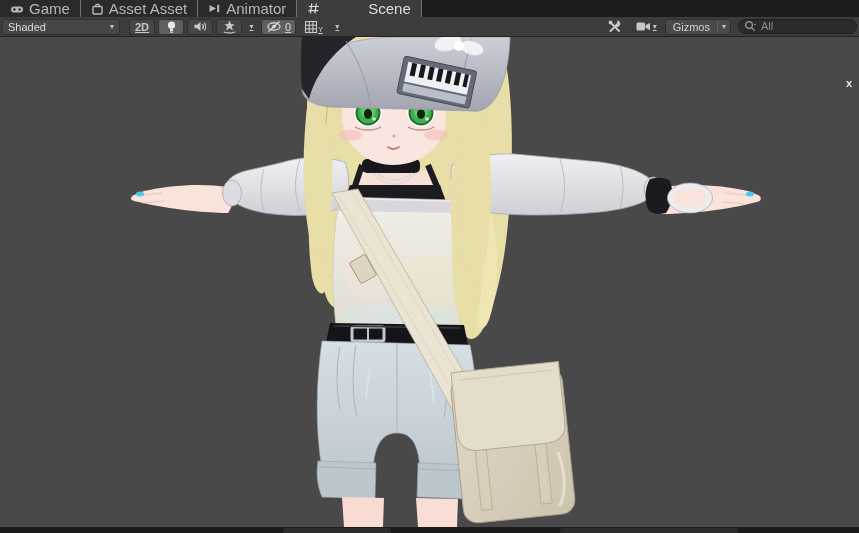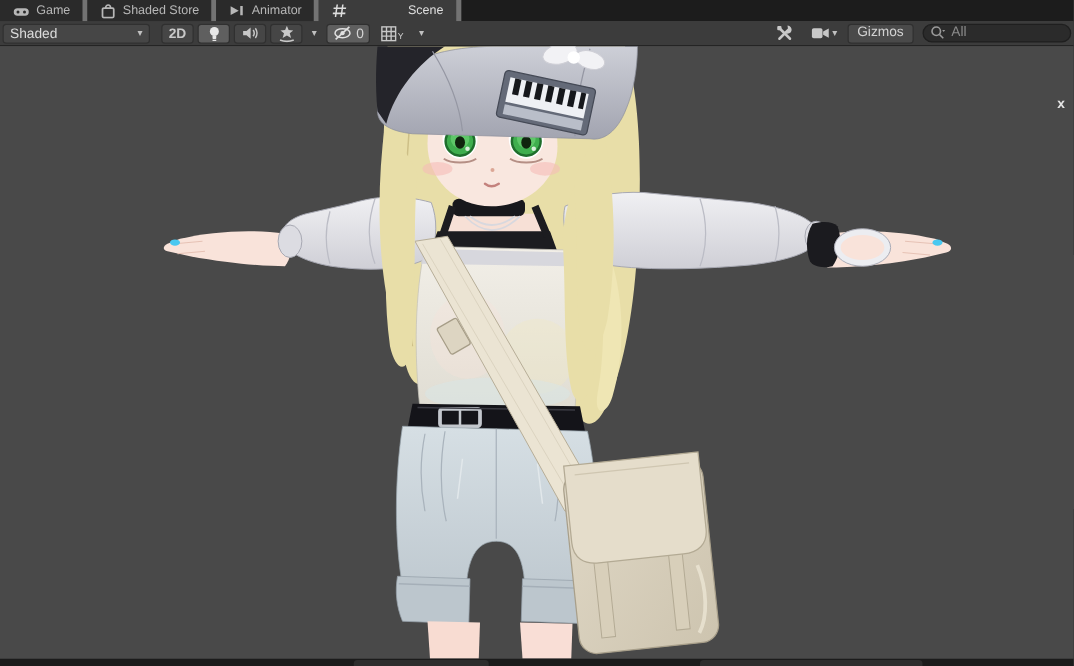--- a/index.html
+++ b/index.html
@@ -3,42 +3,42 @@
 <meta charset="utf-8">
 <style>
   html,body{margin:0;padding:0;background:#222;}
   *{box-sizing:border-box;}
   .app{position:relative;width:859px;height:533px;overflow:hidden;
        font-family:"Liberation Sans",sans-serif;background:#494949;
        display:flex;flex-direction:column;}
   
   .tabbar{height:17px;background:#1c1c1c;display:flex;align-items:stretch;flex:0 0 auto;}
   .tab{display:flex;align-items:center;gap:5px;padding:0 10px;background:#2a2a2a;
-       border-right:4px solid #737373;color:#b7b7b7;font-size:10px;cursor:default;}
+       border-right:1px solid #737373;color:#b7b7b7;font-size:15px;cursor:default;}
   .tab.active{background:#3c3c3c;color:#dedede;gap:48px;}
   .tab .ticn{display:flex;align-items:center;}
   .tab svg{display:block;}
   
   .toolbar{height:20px;background:#3c3c3c;border-bottom:1px solid #242424;
            display:flex;align-items:center;padding:0 2px;gap:3px;flex:0 0 auto;
            color:#c8c8c8;font-size:11px;}
   .dd{height:16px;display:flex;align-items:center;justify-content:space-between;
       background:#464646;border:1px solid #303030;border-radius:3px;padding:0 5px;color:#dcdcdc;}
   .dd.shaded{width:118px;margin-right:6px;}
   .tbtn{height:16px;min-width:26px;display:flex;align-items:center;justify-content:center;
-        gap:2px;background:#464646;border:1px solid #303030;border-radius:3px;padding:0 4px;}
+        gap:2px;background:#464646;border:1px solid #303030;border-radius:3px;padding:0 4px;text-decoration:underline;}
   .tbtn.active{background:#5f5f5f;}
   .tbtn.flat{background:transparent;border-color:transparent;}
   .caret{font-size:8px;color:#c0c0c0;line-height:1;}
   .carebtn{min-width:13px;padding:0 2px;}
   .count{font-size:11px;color:#d6d6d6;margin-left:1px;}
   .gridY{font-size:7px;color:#d0d0d0;margin-left:-2px;margin-top:5px;}
   .spacer{flex:1;}
   .gizmos{height:16px;display:flex;align-items:center;background:#4a4a4a;
-          border:1px solid #303030;border-radius:3px;overflow:hidden;flex-direction:column;}
+          border:1px solid #303030;border-radius:3px;overflow:hidden;}
   .gizmos .lbl{padding:0 7px;color:#d2d2d2;}
   .gizmos .sep{width:1px;height:12px;background:#5f5f5f;}
   .gizmos .arr{padding:0 4px;}
   .search{height:15px;width:119px;display:flex;align-items:flex-start;background:#2b2b2b;
           border:1px solid #1f1f1f;border-radius:8px;padding:0 5px;margin-left:4px;}
   .search input{flex:1;min-width:0;background:transparent;border:none;outline:none;
                 color:#bdbdbd;font-size:11px;font-family:"Liberation Sans",sans-serif;padding:0 0 0 4px;}
   .search input::placeholder{color:#8a8a8a;}
   
   .scene{position:relative;flex:1;background:#494949;overflow:hidden;}
@@ -65,21 +65,21 @@
       </span>
       <span>Game</span>
     </div>
     <div class="tab">
       <span class="ticn">
         <svg width="13" height="13" viewBox="0 0 13 13">
             <rect x="2" y="4.5" width="9" height="7.5" rx="1" fill="none" stroke="#b7b7b7" stroke-width="1.4"></rect>
             <path d="M4.5,4.5 C4.5,1.2 8.5,1.2 8.5,4.5" fill="none" stroke="#b7b7b7" stroke-width="1.3"></path>
           </svg>
       </span>
-      <span>Shaded Store</span>
+      <span>Asset Asset</span>
     </div>
     <div class="tab">
       <span class="ticn">
         <svg width="13" height="13" viewBox="0 0 13 13">
             <path d="M1.5,3 L8,6.5 L1.5,10 Z" fill="#b7b7b7"></path>
             <rect x="9.2" y="2.8" width="2" height="7.4" fill="#b7b7b7"></rect>
           </svg>
       </span>
       <span>Animator</span>
     </div>

